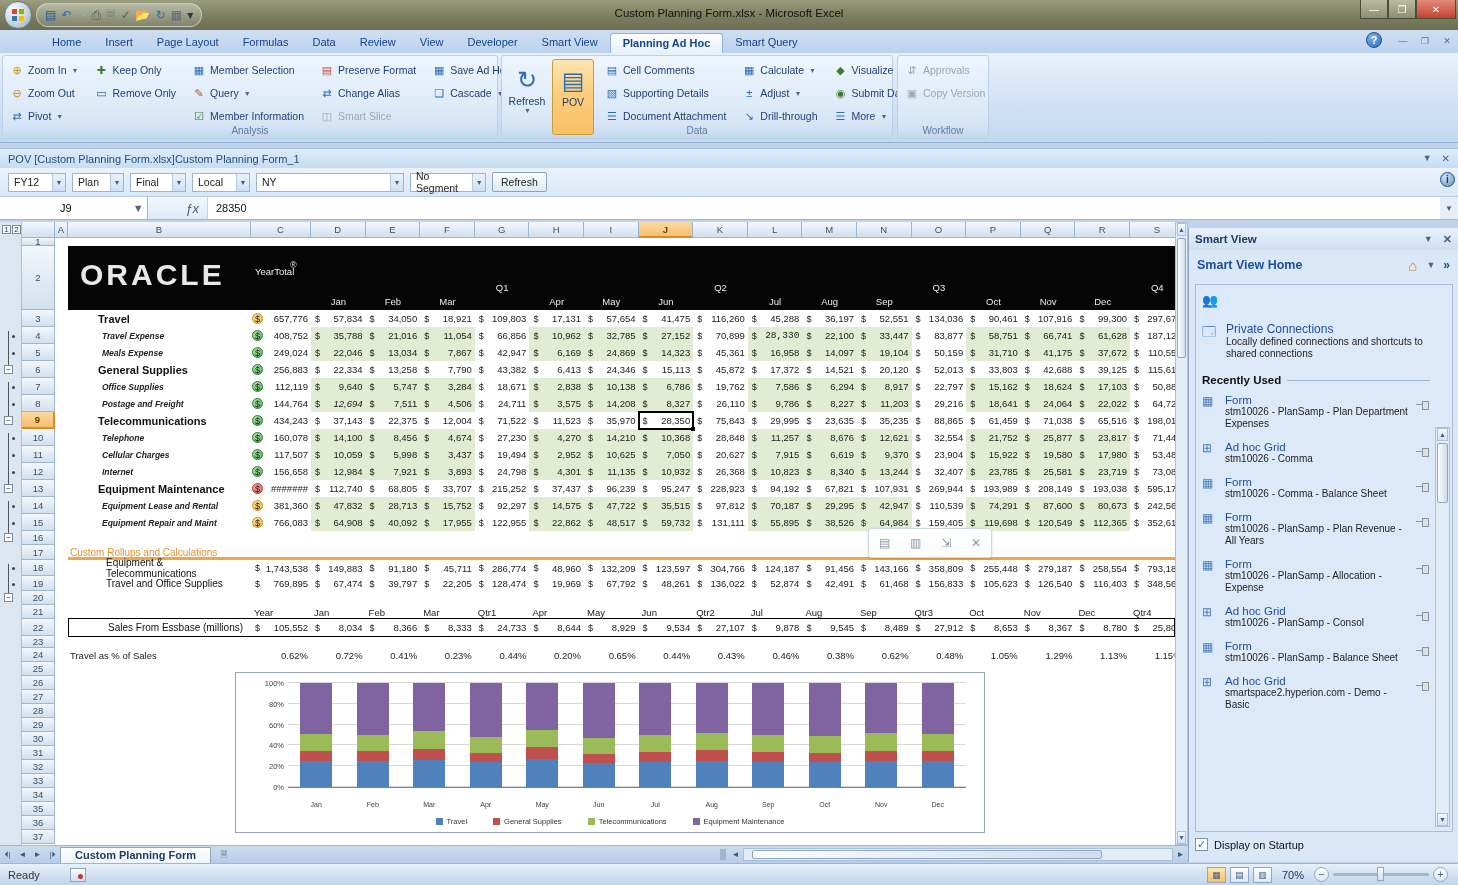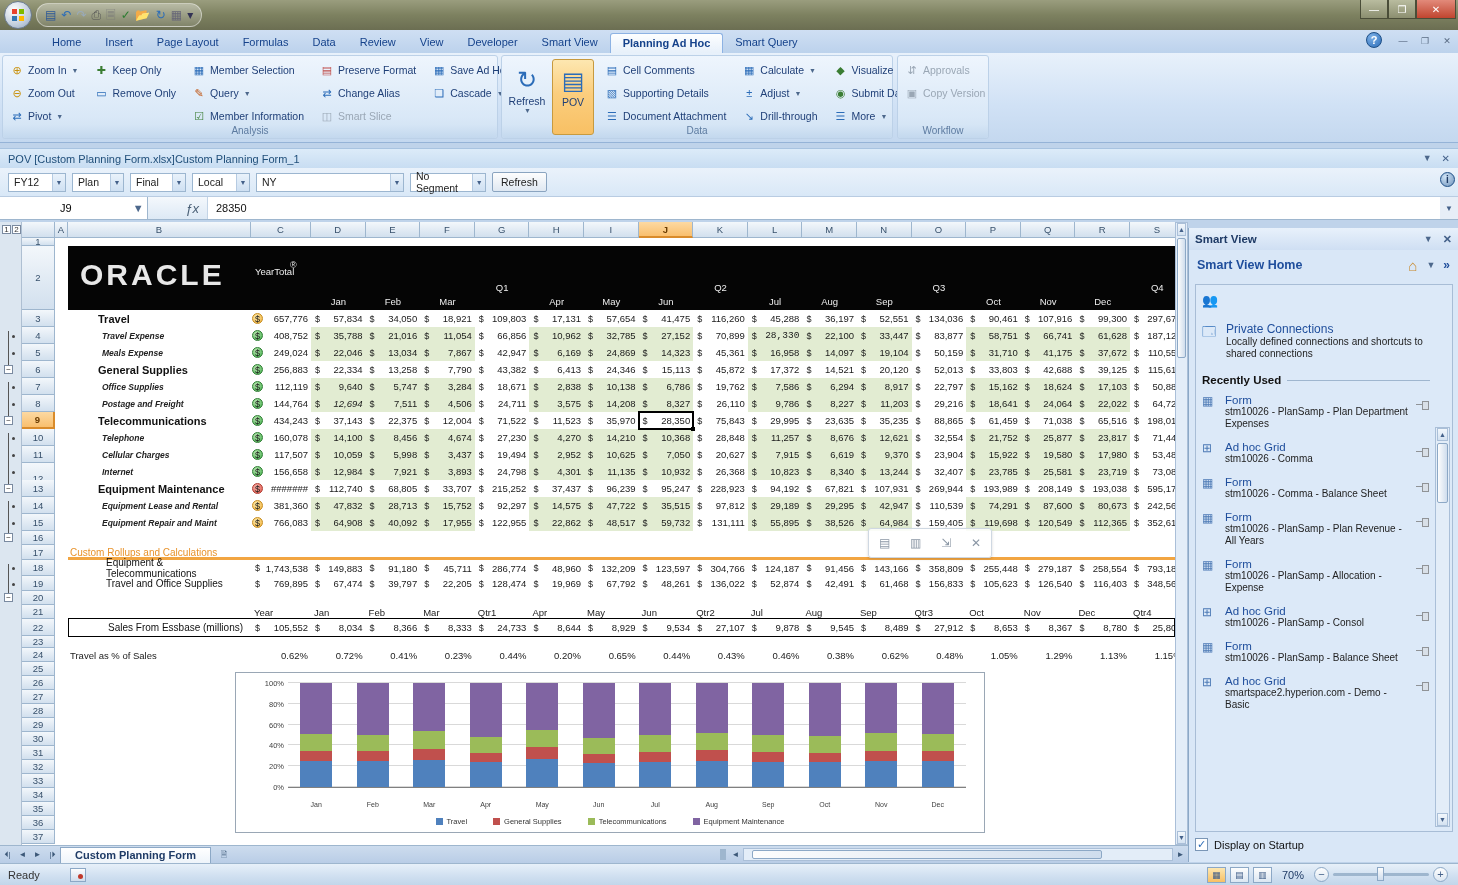--- a/index.html
+++ b/index.html
@@ -116,20 +116,21 @@
         <span class="qi" style="color: rgb(43, 108, 184);">↶</span>
         <span class="qi" style="color: rgb(153, 170, 187);">↷</span>
         <span class="qi" style="color: rgb(85, 85, 85);">⎙</span>
         <span class="qi" style="color: rgb(119, 119, 119);">🗏</span>
         <span class="qi" style="color: rgb(46, 125, 50);">✓</span>
         <span class="qi" style="color: rgb(201, 146, 15);">📂</span>
         <span class="qi" style="color: rgb(43, 108, 184);">↻</span>
         <span class="qi" style="color: rgb(102, 102, 119);">▦</span>
         <span class="qi" style="color: rgb(51, 51, 85);">▾</span>
       </div>
+    <div class="abs title-text">Custom Planning Form.xlsx - Microsoft Excel</div>
     <div class="abs winbtn" style="left:1360px">—</div>
     <div class="abs winbtn" style="left:1388px">❐</div>
     <div class="abs winbtn close" style="left:1416px">✕</div>
   </div>
 
   <div class="abs tabrow" id="tabrow">
       <div class="rtab">Home</div>
       <div class="rtab">Insert</div>
       <div class="rtab">Page Layout</div>
       <div class="rtab">Formulas</div>
@@ -374,21 +375,21 @@
       <div class="hcell rhead" style="position: absolute; left: 22px; top: 24px; width: 33px; height: 64px;">2</div>
       <div class="hcell rhead" style="position: absolute; left: 22px; top: 88px; width: 33px; height: 17px;">3</div>
       <div class="hcell rhead" style="position: absolute; left: 22px; top: 105px; width: 33px; height: 17px;">4</div>
       <div class="hcell rhead" style="position: absolute; left: 22px; top: 122px; width: 33px; height: 17px;">5</div>
       <div class="hcell rhead" style="position: absolute; left: 22px; top: 139px; width: 33px; height: 17px;">6</div>
       <div class="hcell rhead" style="position: absolute; left: 22px; top: 156px; width: 33px; height: 17px;">7</div>
       <div class="hcell rhead" style="position: absolute; left: 22px; top: 173px; width: 33px; height: 17px;">8</div>
       <div class="hcell rhead sel" style="position: absolute; left: 22px; top: 190px; width: 33px; height: 17px;">9</div>
       <div class="hcell rhead" style="position: absolute; left: 22px; top: 207px; width: 33px; height: 17px;">10</div>
       <div class="hcell rhead" style="position: absolute; left: 22px; top: 224px; width: 33px; height: 17px;">11</div>
-      <div class="hcell rhead" style="position: absolute; left: 22px; top: 241px; width: 33px; height: 32px;">12</div>
+      <div class="hcell rhead" style="position: absolute; left: 22px; top: 241px; width: 33px; height: 17px;">12</div>
       <div class="hcell rhead" style="position: absolute; left: 22px; top: 258px; width: 33px; height: 17px;">13</div>
       <div class="hcell rhead" style="position: absolute; left: 22px; top: 275px; width: 33px; height: 17px;">14</div>
       <div class="hcell rhead" style="position: absolute; left: 22px; top: 292px; width: 33px; height: 17px;">15</div>
       <div class="hcell rhead" style="position: absolute; left: 22px; top: 309px; width: 33px; height: 14px;">16</div>
       <div class="hcell rhead" style="position: absolute; left: 22px; top: 323px; width: 33px; height: 15px;">17</div>
       <div class="hcell rhead" style="position: absolute; left: 22px; top: 338px; width: 33px; height: 16px;">18</div>
       <div class="hcell rhead" style="position: absolute; left: 22px; top: 354px; width: 33px; height: 15px;">19</div>
       <div class="hcell rhead" style="position: absolute; left: 22px; top: 369px; width: 33px; height: 14px;">20</div>
       <div class="hcell rhead" style="position: absolute; left: 22px; top: 383px; width: 33px; height: 14px;">21</div>
       <div class="hcell rhead" style="position: absolute; left: 22px; top: 397px; width: 33px; height: 17px;">22</div>
@@ -1252,21 +1253,21 @@
       <div class="cell money green" style="left: 638.6px; top: 275px; width: 54.6px; height: 17px;">
         <div class="dollar">$</div>
         <div style="margin-left: auto;">35,515</div>
       </div>
       <div class="cell money" style="left: 693.2px; top: 275px; width: 54.6px; height: 17px;">
         <div class="dollar">$</div>
         <div style="margin-left: auto;">97,812</div>
       </div>
       <div class="cell money green" style="left: 747.8px; top: 275px; width: 54.6px; height: 17px;">
         <div class="dollar">$</div>
-        <div style="margin-left: auto;">29,189</div>
+        <div style="margin-left: auto;">70,187</div>
       </div>
       <div class="cell money green" style="left: 802.4px; top: 275px; width: 54.6px; height: 17px;">
         <div class="dollar">$</div>
         <div style="margin-left: auto;">29,295</div>
       </div>
       <div class="cell money green" style="left: 857px; top: 275px; width: 54.6px; height: 17px;">
         <div class="dollar">$</div>
         <div style="margin-left: auto;">42,947</div>
       </div>
       <div class="cell money" style="left: 911.6px; top: 275px; width: 54.6px; height: 17px;">

